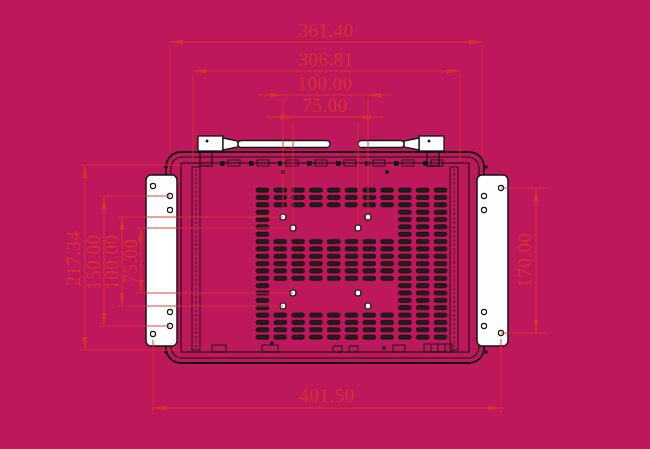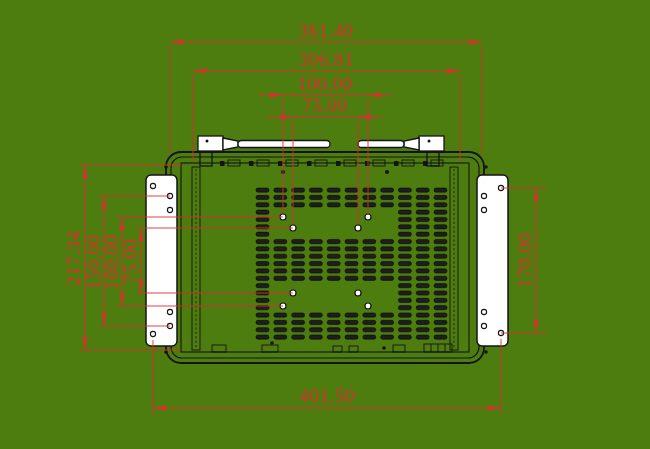--- a/index.html
+++ b/index.html
@@ -1,16 +1,16 @@
 <!DOCTYPE html>
 <html><head>
 <meta charset="utf-8">
 <style>
   html,body{margin:0;padding:0;background:#fff;}
-  .stage{position:relative;width:650px;height:449px;background:#4d7c0f;overflow:hidden;}
+  .stage{position:relative;width:650px;height:449px;background:#be185d;overflow:hidden;}
   svg{display:block;}
   text.dim{font-family:"Liberation Serif","DejaVu Serif",serif;font-size:19px;fill:#d9302c;letter-spacing:0.5px;}
 </style>
 </head>
 <body>
 
 <div class="stage">
 <svg width="650" height="449" viewBox="0 0 650 449">
 
   <g stroke="#141414" fill="none">

